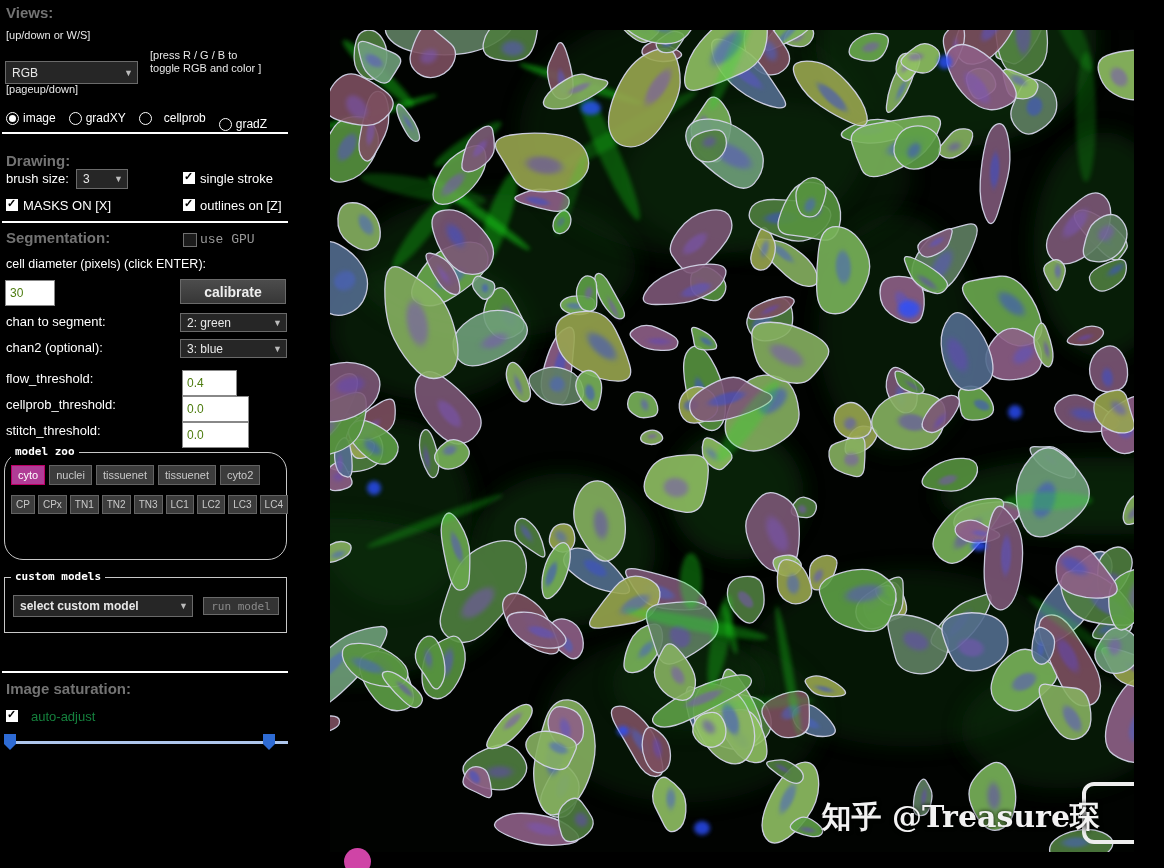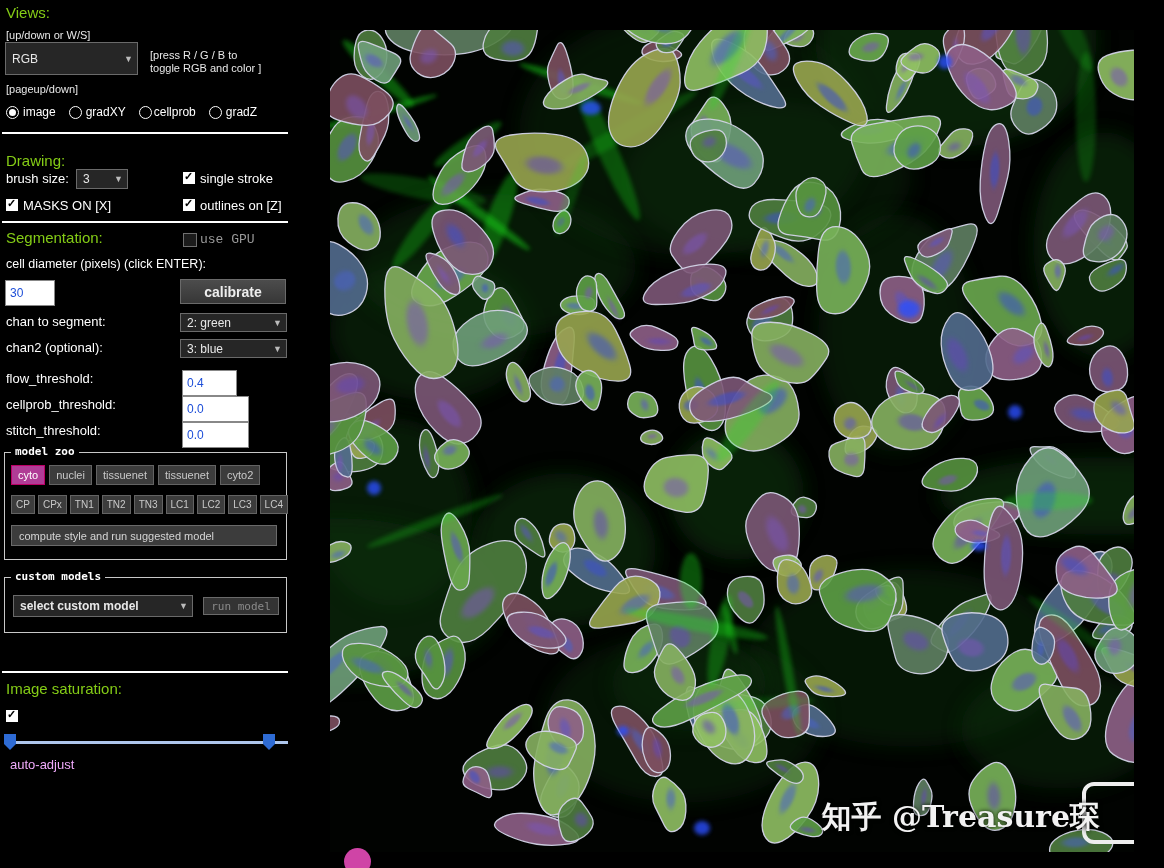--- a/index.html
+++ b/index.html
@@ -1,27 +1,27 @@
 <!DOCTYPE html>
 <html><head>
 <meta charset="utf-8">
 <style>
   html,body{margin:0;padding:0;background:#000;}
   .page{position:relative;width:1164px;height:868px;background:#000;overflow:hidden;
         font-family:"Liberation Sans",sans-serif;color:#fff;}
   .abs{position:absolute;}
   .sidebar{position:absolute;left:0;top:0;width:300px;height:868px;background:#000;}
-  .gtitle{color:#84cc16;font-weight:normal;font-size:15px;}
+  .gtitle{color:#737373;font-weight:bold;font-size:15px;}
   .hint{font-size:11px;color:#e8e8e8;}
   .lbl{font-size:13px;color:#fff;}
   .divider{position:absolute;left:2px;width:286px;height:2px;background:#fff;}
   .dd{position:absolute;background:#262626;border:1px solid #6a6a6a;color:#e8e8e8;
       font-size:12px;display:flex;align-items:center;padding:0 4px 0 6px;box-sizing:border-box;cursor:default;}
   .dd .arrow{margin-left:auto;font-size:9px;color:#bbb;padding-left:6px;}
-  .inp{position:absolute;background:#fff;color:#1d4ed8;border:1px solid #888;font-size:12px;
+  .inp{position:absolute;background:#fff;color:#4d7c0f;border:1px solid #888;font-size:12px;
        padding:12px 4px;box-sizing:border-box;display:flex;align-items:center;}
   .btn{background:linear-gradient(#4c4c4c,#373737);border:1px solid #6a6a6a;color:#eee;
        display:flex;align-items:center;justify-content:center;box-sizing:border-box;cursor:default;}
   .cb{display:inline-block;width:12px;height:12px;background:#fff;position:relative;flex:0 0 auto;}
   .cb::after{content:"✓";position:absolute;top:-2px;left:1px;color:#000;font-size:11px;font-weight:bold;}
   .cb.un{background:#1b1b1b;border:1px solid #6f6f6f;}
   .cb.un::after{content:"";}
   .radio{display:inline-block;width:11px;height:11px;border:1px solid #fff;border-radius:50%;
          background:#000;position:relative;flex:0 0 auto;}
   .radio.sel::after{content:"";position:absolute;inset:2px;border-radius:50%;background:#fff;}
@@ -46,43 +46,43 @@
 </head>
 <body>
 
 <div class="page">
 
   <div class="sidebar">
 
     <div class="abs gtitle" style="left:6px;top:4px;">Views:</div>
     <div class="abs hint" style="left:6px;top:29px;">[up/down or W/S]</div>
 
-    <div class="dd" style="left:5px;top:42px;width:133px;height:33px;">
+    <div class="dd" style="left:5px;top:61px;width:133px;height:23px;">
       <span>RGB</span>
       <span class="arrow">▼</span>
     </div>
     <div class="abs hint" style="left:150px;top:49px;width:135px;white-space:pre-line;line-height:13px;">[press R / G / B to
 toggle RGB and color ]</div>
 
     <div class="abs hint" style="left:6px;top:83px;">[pageup/down]</div>
 
     <div class="row" style="top:105px;left:6px;display:flex;gap:13px;align-items:center;font-size:12px;">
       <span style="display:flex;gap:4px;align-items:center;">
         <span class="radio sel"></span>
         <span>image</span>
       </span>
       <span style="display:flex;gap:4px;align-items:center;">
         <span class="radio"></span>
         <span>gradXY</span>
       </span>
-      <span style="display:flex;gap:2px;align-items:center;">
+      <span style="display:flex;gap:12px;align-items:center;">
         <span class="radio"></span>
         <span>cellprob</span>
       </span>
-      <span style="display:flex;gap:4px;align-items:center;">
+      <span style="display:flex;gap:4px;align-items:center;margin-top:12px;">
         <span class="radio"></span>
         <span>gradZ</span>
       </span>
     </div>
 
     <div class="divider" style="top:132px;"></div>
 
     <div class="abs gtitle" style="left:6px;top:140px;margin-top:12px;">Drawing:</div>
 
     <div class="row" style="top:169px;height:22px;">
@@ -141,60 +141,59 @@
     <div class="row" style="top:396px;height:19px;">
       <span class="abs lbl" style="left:6px;top:1px;">cellprob_threshold:</span>
       <span class="inp" style="left:182px;top:0;width:67px;height:18px;">0.0</span>
     </div>
 
     <div class="row" style="top:422px;height:19px;">
       <span class="abs lbl" style="left:6px;top:1px;">stitch_threshold:</span>
       <span class="inp" style="left:182px;top:0;width:67px;height:18px;">0.0</span>
     </div>
 
-    <div class="grp" style="left:4px;top:452px;width:283px;height:108px;">
+    <div class="grp" style="left:4px;top:452px;width:283px;height:108px;border-radius:19px;">
       <span class="grp-title">model zoo</span>
       <div style="position:absolute;left:6px;top:12px;display:flex;gap:4px;">
         <span class="mbtn active">cyto</span>
         <span class="mbtn">nuclei</span>
         <span class="mbtn">tissuenet</span>
         <span class="mbtn">tissuenet</span>
         <span class="mbtn">cyto2</span>
       </div>
       <div style="position:absolute;left:6px;top:42px;display:flex;gap:3px;">
         <span class="sbtn">CP</span>
         <span class="sbtn">CPx</span>
         <span class="sbtn">TN1</span>
         <span class="sbtn">TN2</span>
         <span class="sbtn">TN3</span>
         <span class="sbtn">LC1</span>
         <span class="sbtn">LC2</span>
         <span class="sbtn">LC3</span>
         <span class="sbtn">LC4</span>
       </div>
-      <div class="btn" style="position:absolute;left:6px;top:72px;width:266px;height:21px;font-size:11px;justify-content:flex-start;padding-left:7px;background:#3c3c3c;color:#d5d5d5;">compute style and run suggested model</div>
     </div>
 
     <div class="grp" style="left:4px;top:577px;width:283px;height:56px;">
       <span class="grp-title">custom models</span>
       <span class="dd" style="left:8px;top:17px;width:180px;height:22px;font-weight:bold;">
         <span>select custom model</span>
         <span class="arrow">▼</span>
       </span>
       <span class="btn" style="position:absolute;left:198px;top:19px;width:76px;height:18px;font-family:'DejaVu Sans Mono',monospace;font-size:11px;color:#8a8a8a;background:#333;">run model</span>
     </div>
 
 
     <div class="divider" style="top:671px;"></div>
 
     <div class="abs gtitle" style="left:6px;top:680px;">Image saturation:</div>
 
     <div class="row" style="top:708px;height:18px;">
       <span class="cb" style="position:absolute;left:6px;top:2px;"></span>
-      <span class="abs" style="left:10px;top:1px;font-size:13px;color:#f0abfc;margin-top:48px;">auto-adjust</span>
+      <span class="abs" style="left:31px;top:1px;font-size:13px;color:#15803d;">auto-adjust</span>
     </div>
 
     <div class="track"></div>
     <div class="handle" style="left:4px;"></div>
     <div class="handle" style="left:263px;"></div>
 
   </div>
 
   <div class="viewer">
     <svg id="cells" width="804" height="822" viewBox="0 0 804 822">

